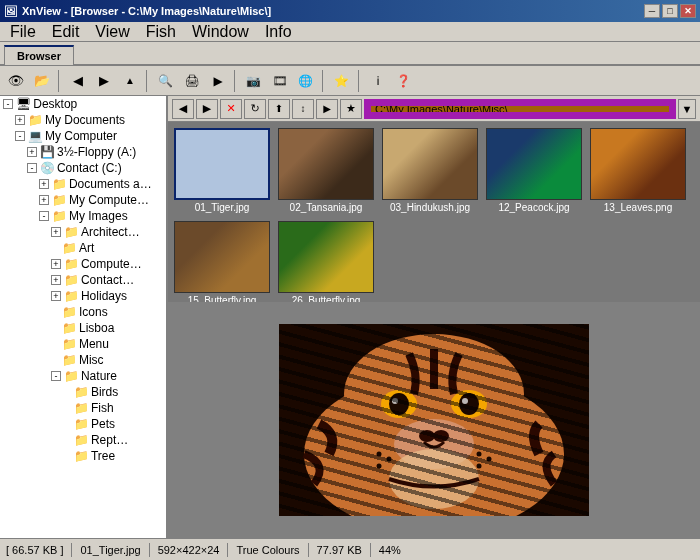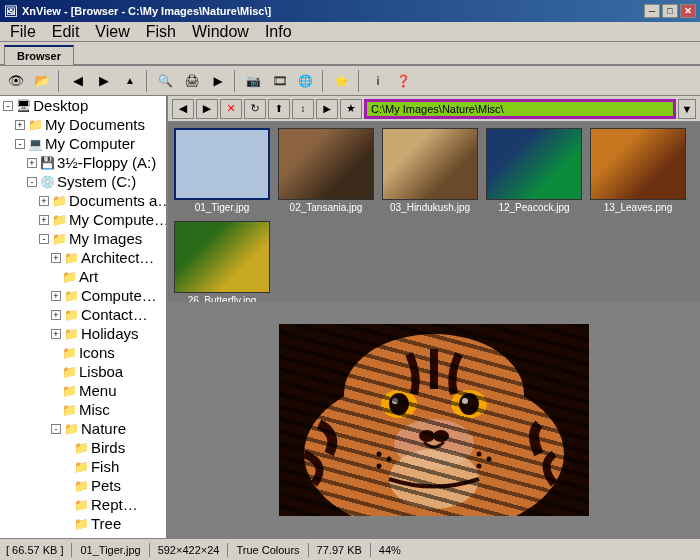--- a/index.html
+++ b/index.html
@@ -113,21 +113,21 @@
       white-space: nowrap;
     }
     .tree-expand {
       width: 10px; height: 10px;
       border: 1px solid #808080;
       display: inline-flex; align-items: center; justify-content: center;
       font-size: 9px; cursor: pointer; margin: 1px;
       background: white; color: black; flex-shrink: 0;
     }
     .tree-icon { margin: 0 2px; font-size: 12px; flex-shrink: 0; }
-    .tree-label { font-size: 15px; text-align: center; }
+    .tree-label { font-size: 12px; text-align: center; }
 
     
     #browser-pane {
       flex: 1;
       display: flex;
       flex-direction: column;
       background: #d4d0c8;
       overflow: hidden;
     }
 
@@ -144,24 +144,24 @@
     .addr-btn {
       width: 22px; height: 20px;
       background: #d4d0c8;
       border: 1px solid #808080;
       display: flex; align-items: center; justify-content: center;
       cursor: pointer; font-size: 11px;
     }
     #address-input {
       flex: 1;
       height: 20px;
-      border: 3px solid #a21caf;
+      border: 7px solid #a21caf;
       padding: 0 4px;
       font-size: 11px;
-      background: #84cc16;
+      background: #a16207;
     }
     .addr-dropdown {
       width: 18px; height: 20px;
       background: #d4d0c8;
       border: 1px solid #808080;
       display: flex; align-items: center; justify-content: center;
       cursor: pointer;
     }
 
     
@@ -337,21 +337,21 @@
       <span class="tree-label">My Computer</span>
     </div>
     <div class="tree-item" style="padding-left:26px;">
       <span class="tree-expand">+</span>
       <span class="tree-icon">💾</span>
       <span class="tree-label">3½-Floppy (A:)</span>
     </div>
     <div class="tree-item" style="padding-left:26px;">
       <span class="tree-expand">-</span>
       <span class="tree-icon">💿</span>
-      <span class="tree-label">System (C:)</span>
+      <span class="tree-label">Contact (C:)</span>
     </div>
     <div class="tree-item" style="padding-left:38px;">
       <span class="tree-expand">+</span>
       <span class="tree-icon">📁</span>
       <span class="tree-label">Documents a…</span>
     </div>
     <div class="tree-item" style="padding-left:38px;">
       <span class="tree-expand">+</span>
       <span class="tree-icon">📁</span>
       <span class="tree-label">My Compute…</span>
@@ -466,20 +466,24 @@
           <div class="thumb-img-wrap t-hindukush"></div>
           <div class="thumb-label">03_Hindukush.jpg</div>
         </div>
         <div class="thumb-item">
           <div class="thumb-img-wrap t-peacock"></div>
           <div class="thumb-label">12_Peacock.jpg</div>
         </div>
         <div class="thumb-item">
           <div class="thumb-img-wrap t-leaves"></div>
           <div class="thumb-label">13_Leaves.png</div>
+        </div>
+        <div class="thumb-item">
+          <div class="thumb-img-wrap t-butterfly15"></div>
+          <div class="thumb-label">15_Butterfly.jpg</div>
         </div>
         <div class="thumb-item">
           <div class="thumb-img-wrap t-butterfly26"></div>
           <div class="thumb-label">26_Butterfly.jpg</div>
         </div>
       </div>
 
     <div id="preview-area">
       <div class="tiger-preview" style="width:310px; height:192px; background: linear-gradient(to bottom, #1a0500 0%, #8b3a00 20%, #c87030 50%, #8b3a00 80%, #1a0500 100%); position: relative; overflow: hidden;">
         

